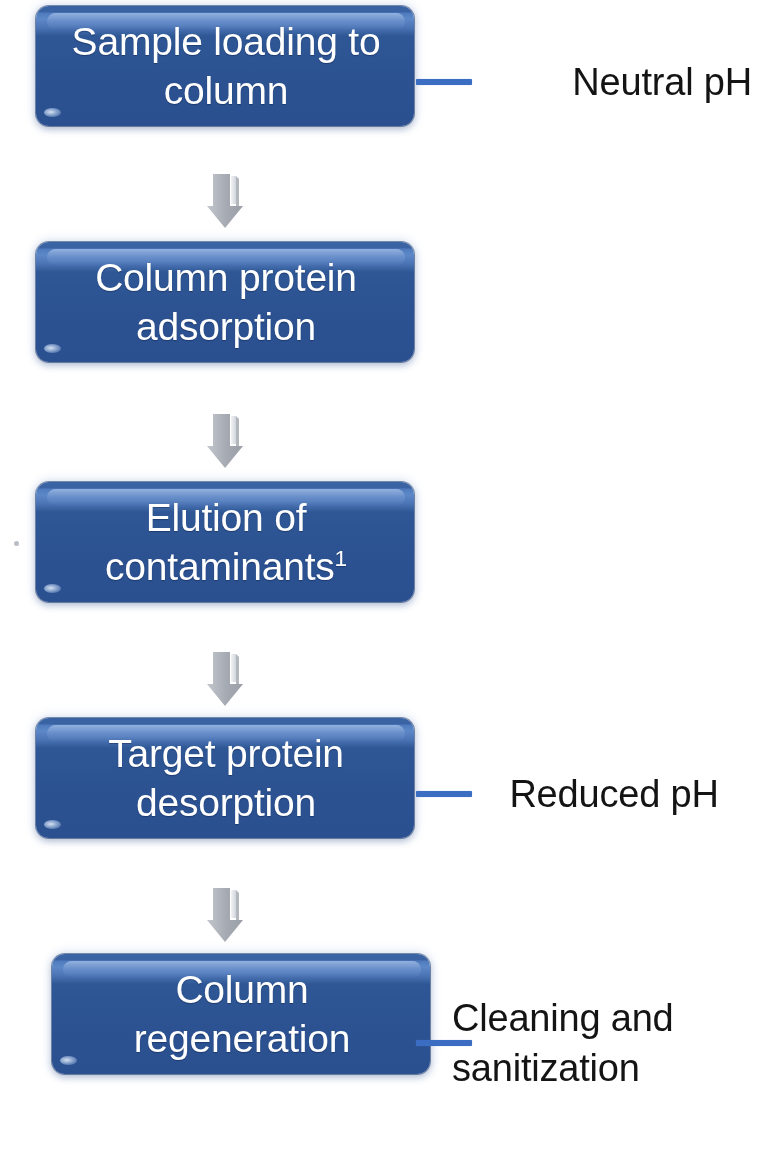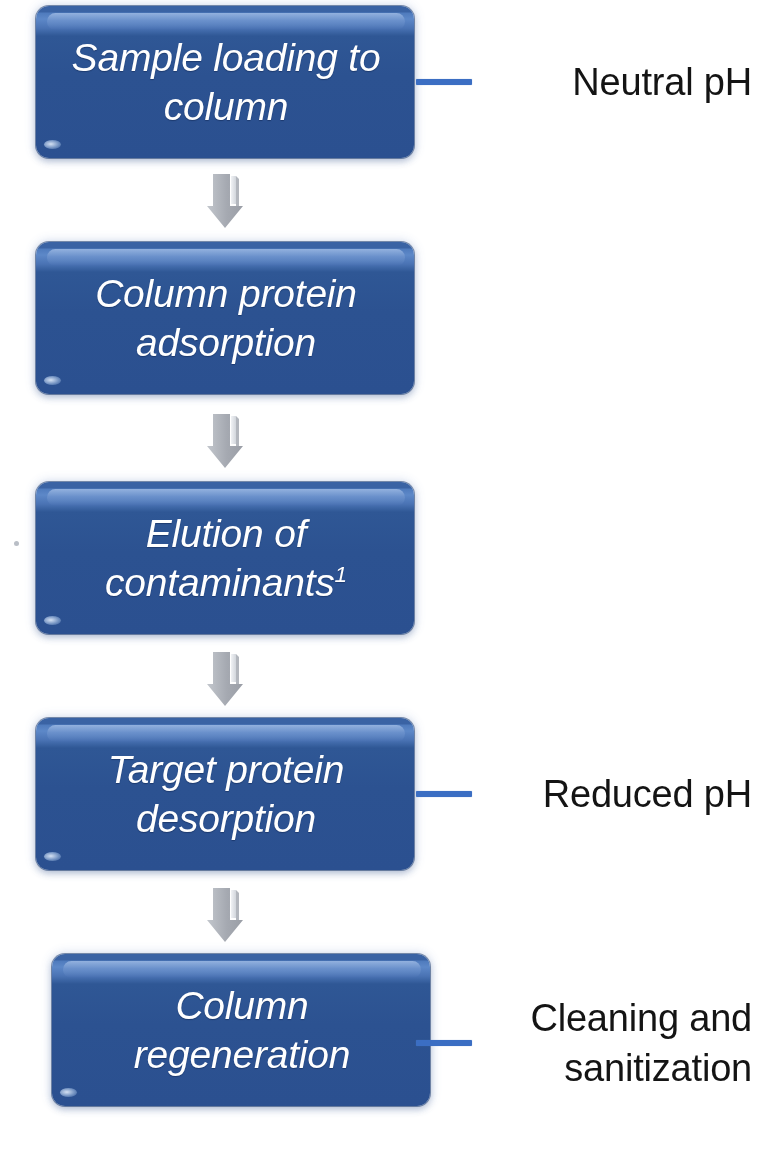--- a/index.html
+++ b/index.html
@@ -21,38 +21,37 @@
     left: 0; top: 0;
     width: 762px;
     height: 1152px;
   }
 
   
   .step {
     position: absolute;
     left: 36px;
     width: 378px;
-    height: 152px;
+    height: 120px;
     border-radius: 13px;
     background:
       linear-gradient(to bottom,
         #3a63a4 0px,
         #3a63a4 6px,
         #4f7bbd 7px,
         #5d88c8 13px,
         #4a73b4 22px,
         #2f5795 30px,
         #2c5291 70px,
         #2b5090 100%);
     box-shadow:
       0 0 0 1px rgba(30,60,110,0.55),
       0 3px 7px rgba(40,70,120,0.30),
       0 0 10px 3px rgba(225,232,244,0.95);
     overflow: hidden;
-    font-style: italic;
   }
   
   .step::before {
     content: "";
     position: absolute;
     left: 11px;
     right: 9px;
     top: 7px;
     height: 17px;
     border-radius: 9px;
@@ -138,22 +137,22 @@
     left: 476px;
     width: 276px;
     color: #141414;
     font-size: 38px;
     line-height: 50px;
     font-weight: 400;
     letter-spacing: -0.2px;
     white-space: pre-line;
   }
   .annot-1 { top: 57px;  text-align: right; }
-  .annot-2 { top: 769px; text-align: right; }
-  .annot-3 { top: 993px; text-align: right; right: 10px; left: auto; width: 300px; }
+  .annot-2 { top: 769px; text-align: center; }
+  .annot-3 { top: 993px; right: 10px; left: auto; width: 300px; }
 
   
   .speck {
     position: absolute;
     left: 14px;
     top: 541px;
     width: 5px;
     height: 5px;
     border-radius: 50%;
     background: #b9bec6;

